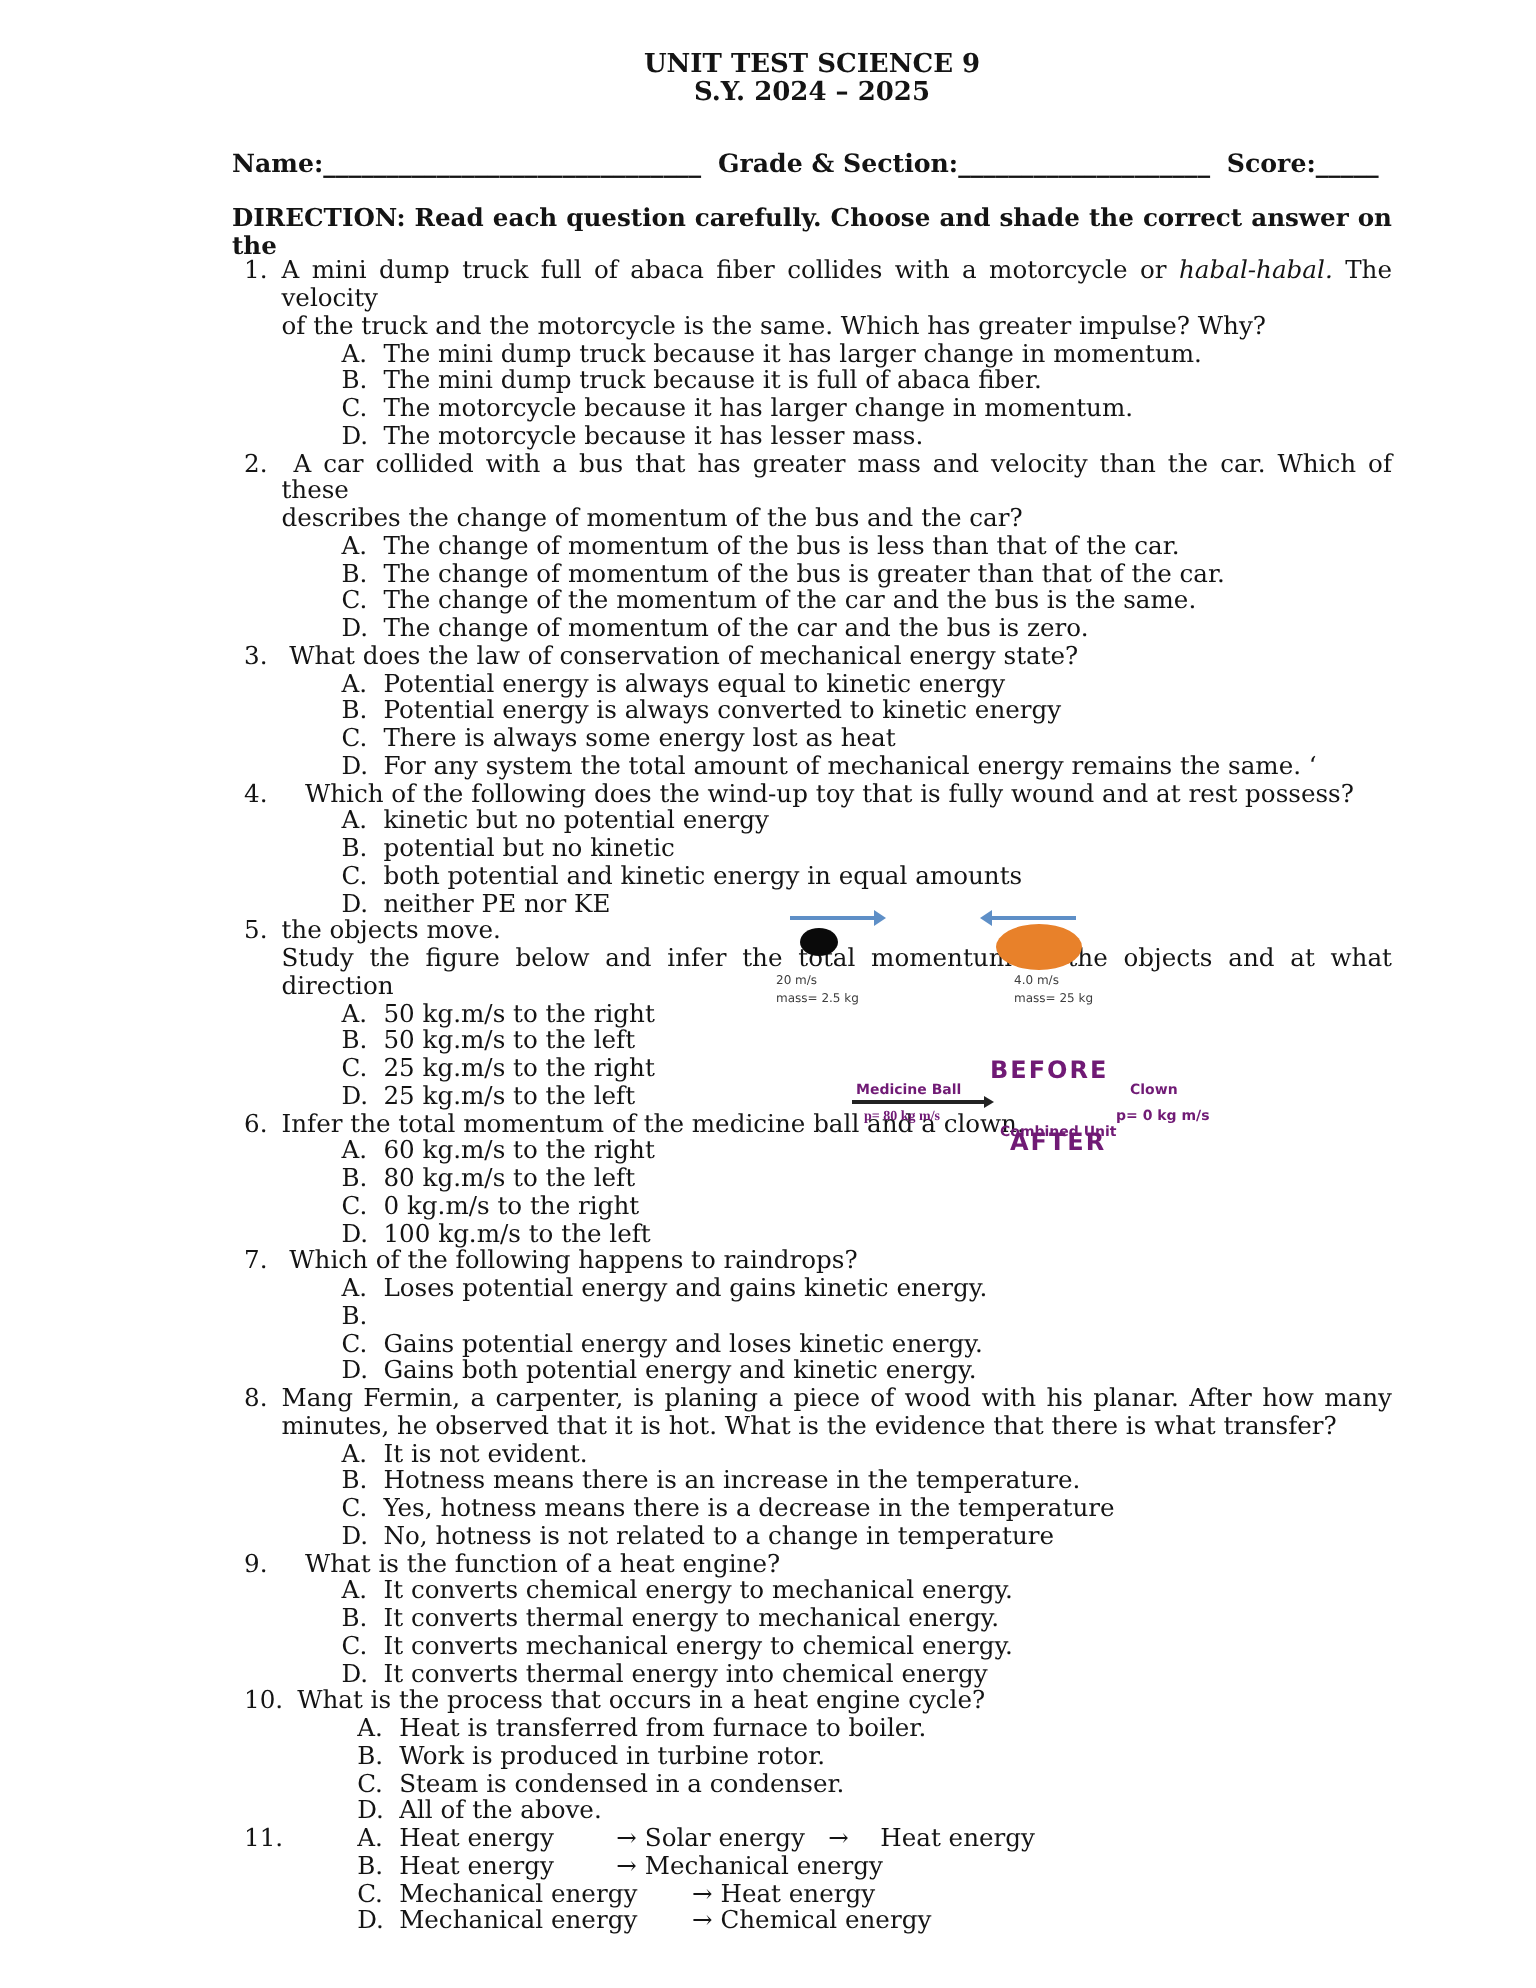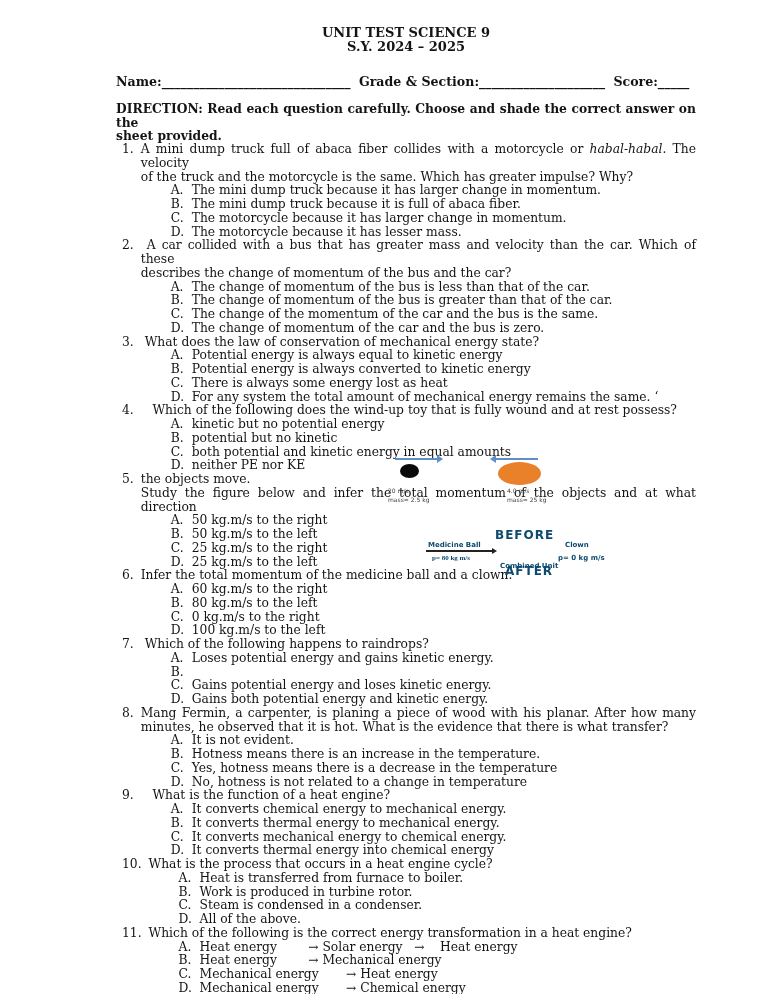--- a/index.html
+++ b/index.html
@@ -56,21 +56,20 @@
     <div class="title-line">S.Y. 2024 – 2025</div>
 
     <div class="info-row">
       <span class="lbl">Name:</span><span>______________________________</span>
       <span class="lbl">Grade &amp; Section:</span><span>____________________</span>
       <span class="lbl">Score:</span><span>_____</span>
     </div>
 
     <div class="direction">
       <div class="l1">DIRECTION: Read each question carefully. Choose and shade the correct answer on the</div>
-      <div class="l2">sheet provided.</div>
     </div>
 
     <div class="questions" id="questions">
         <div class="q">
           <span class="qnum">1.</span>
           <div class="qbody">
             <div class="qline j"><span>A mini dump truck full of abaca fiber collides with a motorcycle or </span><em>habal-habal.</em><span> The velocity</span></div>
             <div class="qline"><span>of the truck and the motorcycle is the same. Which has greater impulse? Why?</span></div>
             <div class="opt">
               <span class="optletter">A.</span>
@@ -286,21 +285,20 @@
             </div>
             <div class="opt">
               <span class="optletter">D.</span>
               <span class="opttext">All of the above.</span>
             </div>
           </div>
         </div>
         <div class="q">
           <span class="qnum">11.</span>
           <div class="qbody">
-            <div class="qline"><span>Which of the following is the correct energy transformation in a heat engine?</span></div>
             <div class="opt">
               <span class="optletter">A.</span>
               <span class="opttext">Heat energy&nbsp;&nbsp;&nbsp;&nbsp;&nbsp;&nbsp;&nbsp;&nbsp;→ Solar energy&nbsp;&nbsp;&nbsp;→&nbsp;&nbsp;&nbsp;&nbsp;Heat energy</span>
             </div>
             <div class="opt">
               <span class="optletter">B.</span>
               <span class="opttext">Heat energy&nbsp;&nbsp;&nbsp;&nbsp;&nbsp;&nbsp;&nbsp;&nbsp;→ Mechanical energy</span>
             </div>
             <div class="opt">
               <span class="optletter">C.</span>
@@ -326,21 +324,21 @@
 
     <div class="arrow" style="left:113px; top:2px; width:42px;">
       <div class="aline" style="left: 0px; width: 100%; background-color: rgb(94, 143, 199);"></div>
       <div class="ahead-l" style="top: 0px; border-right-color: rgb(94, 143, 199);"></div>
     </div>
     <div class="ball" style="left: 115px; top: 9px; width: 43px; height: 23px; background-color: rgb(232, 129, 42);"></div>
     <div class="flabel" style="left:124px; top:34px;">4.0 m/s</div>
     <div class="flabel" style="left:124px; top:43px;">mass= 25 kg</div>
   </div>
 
-  <div class="fig6" style="color: #0c4a6e;">
+  <div class="fig6" style="color: #701a75;">
     <div class="big" style="left:71px; top:0;">BEFORE</div>
     <div class="sm" style="left:4px; top:12px;">Medicine Ball</div>
     <div class="barrow">
         <div class="bhead"></div>
       </div>
     <div class="sm" style="left:8px; top:25px;font-family:Liberation Serif, serif;">p= 80 kg m/s</div>
     <div class="sm" style="left:141px; top:12px;">Clown</div>
     <div class="sm" style="left:134px; top:25px;">p= 0 kg m/s</div>
     <div class="big" style="left:81px; top:36px;">AFTER</div>
     <div class="sm" style="left:76px; top:33px;">Combined Unit</div>

